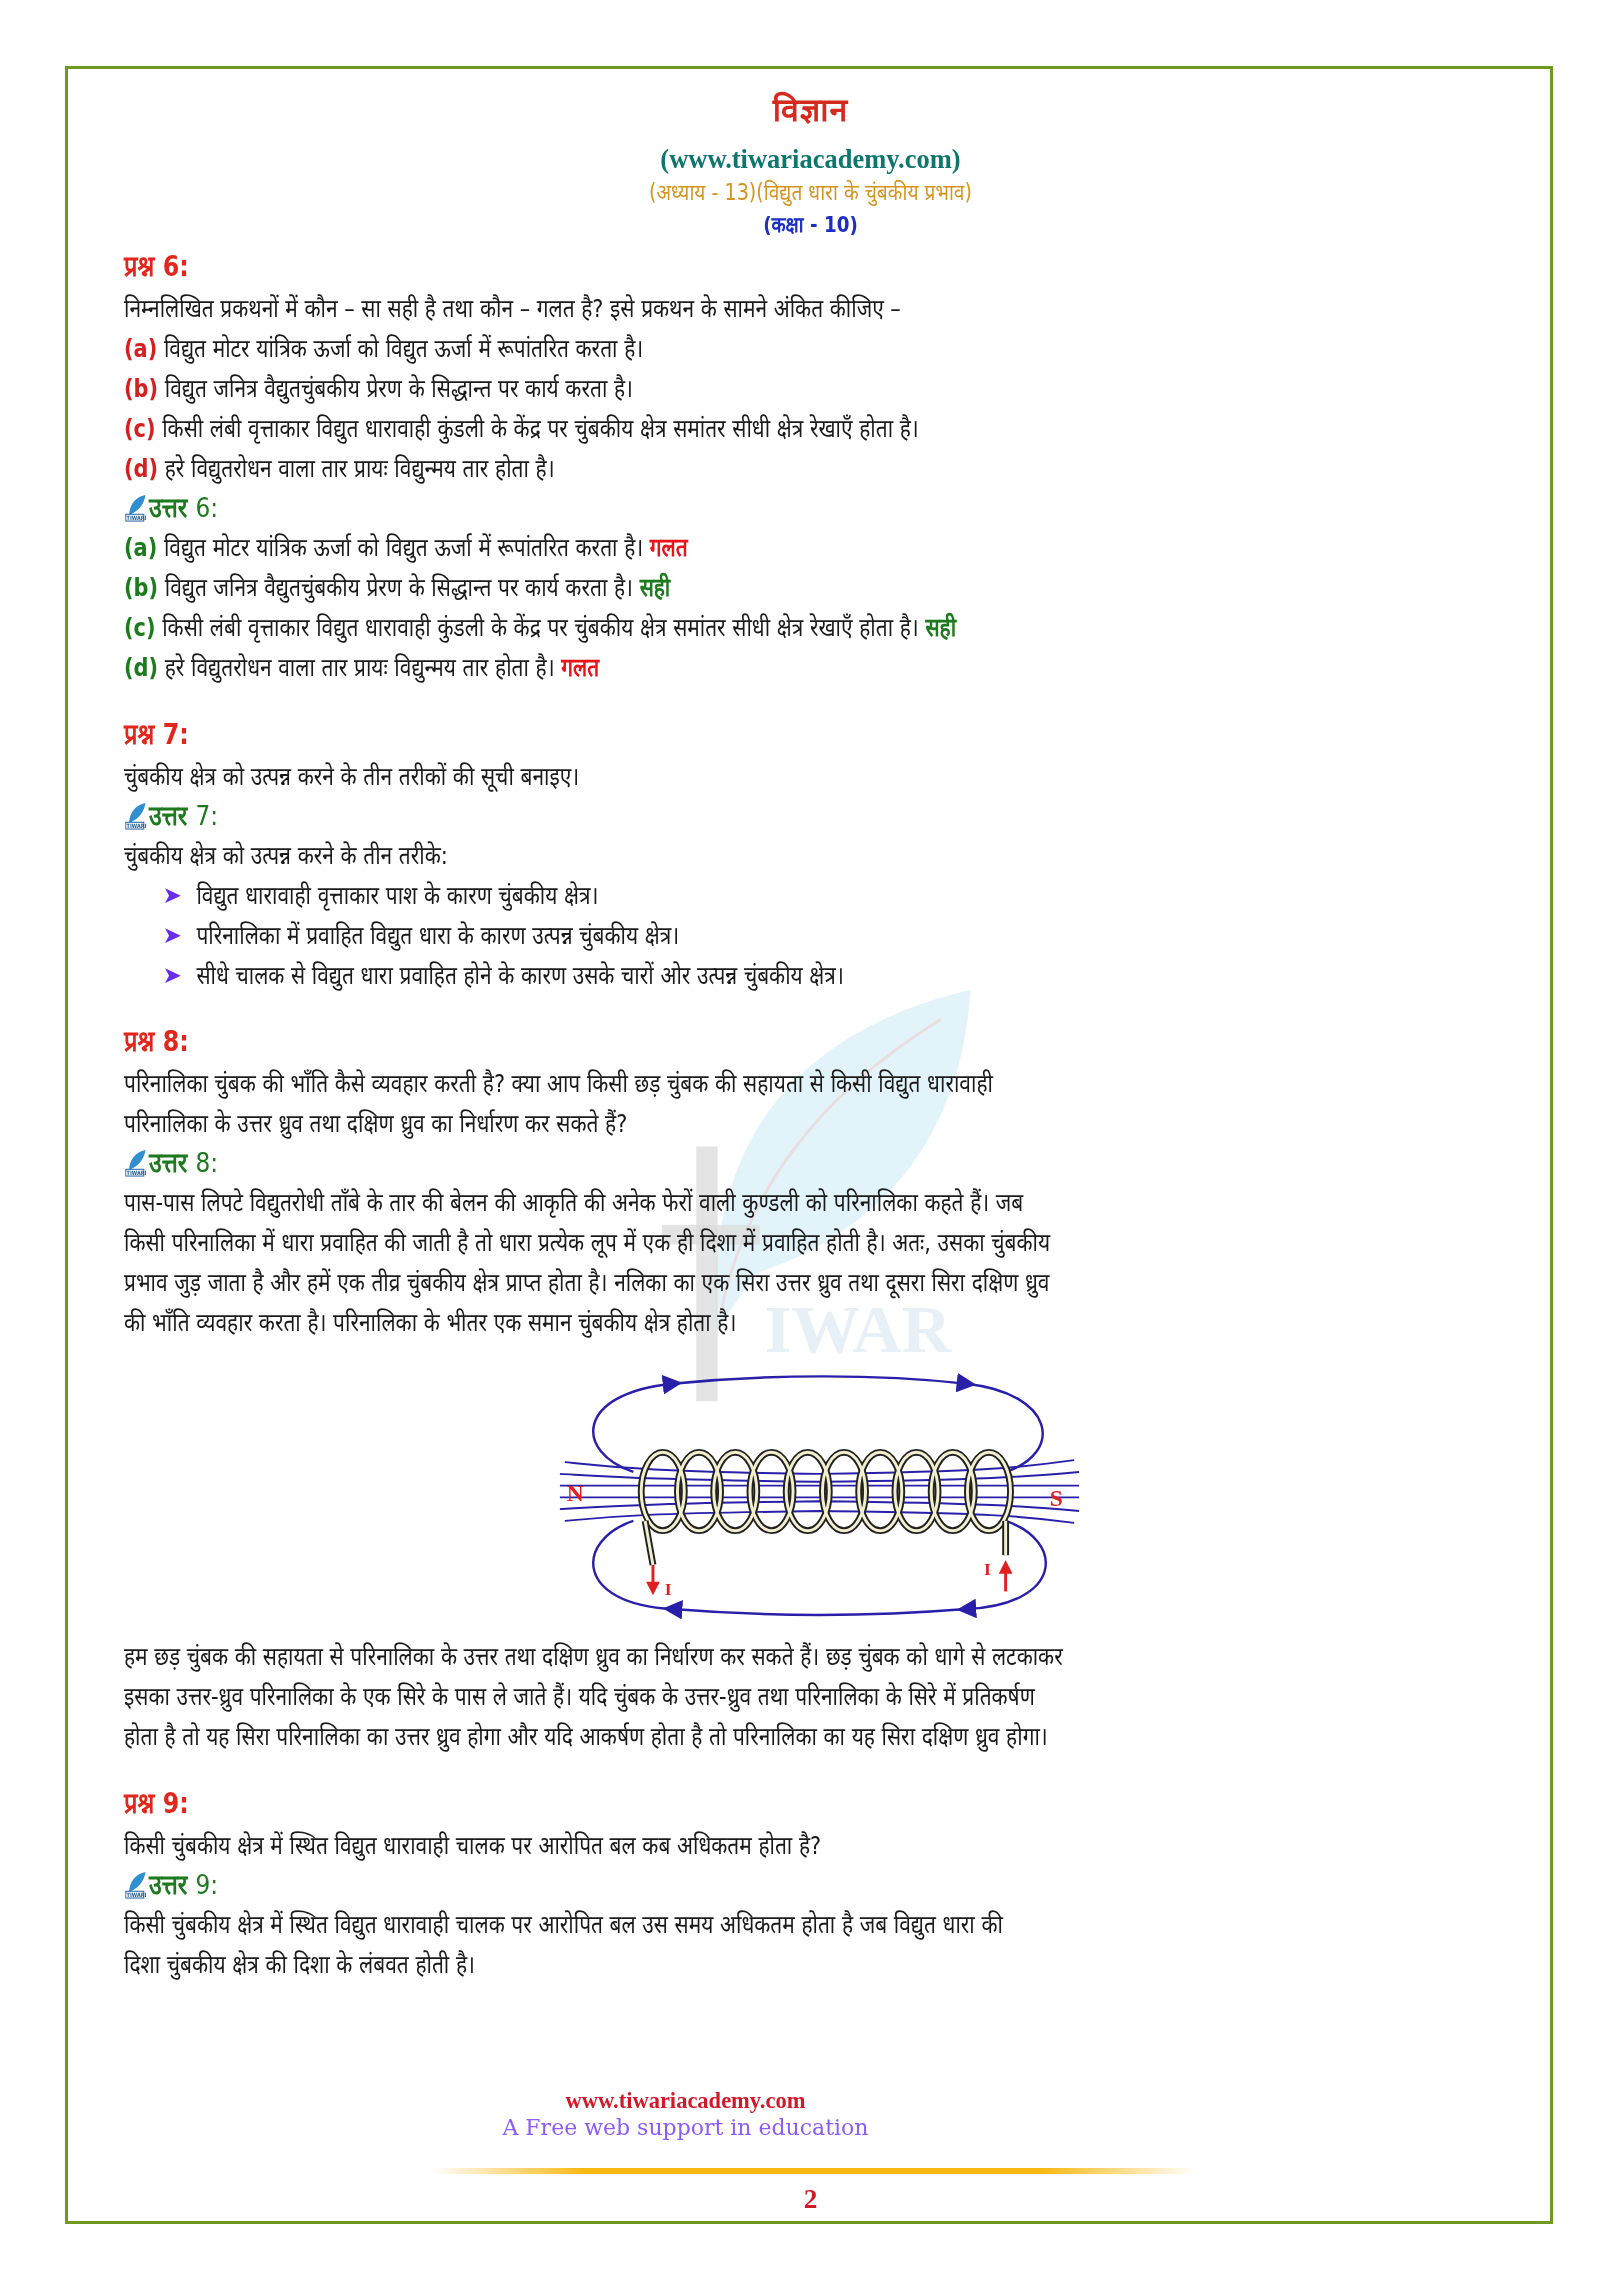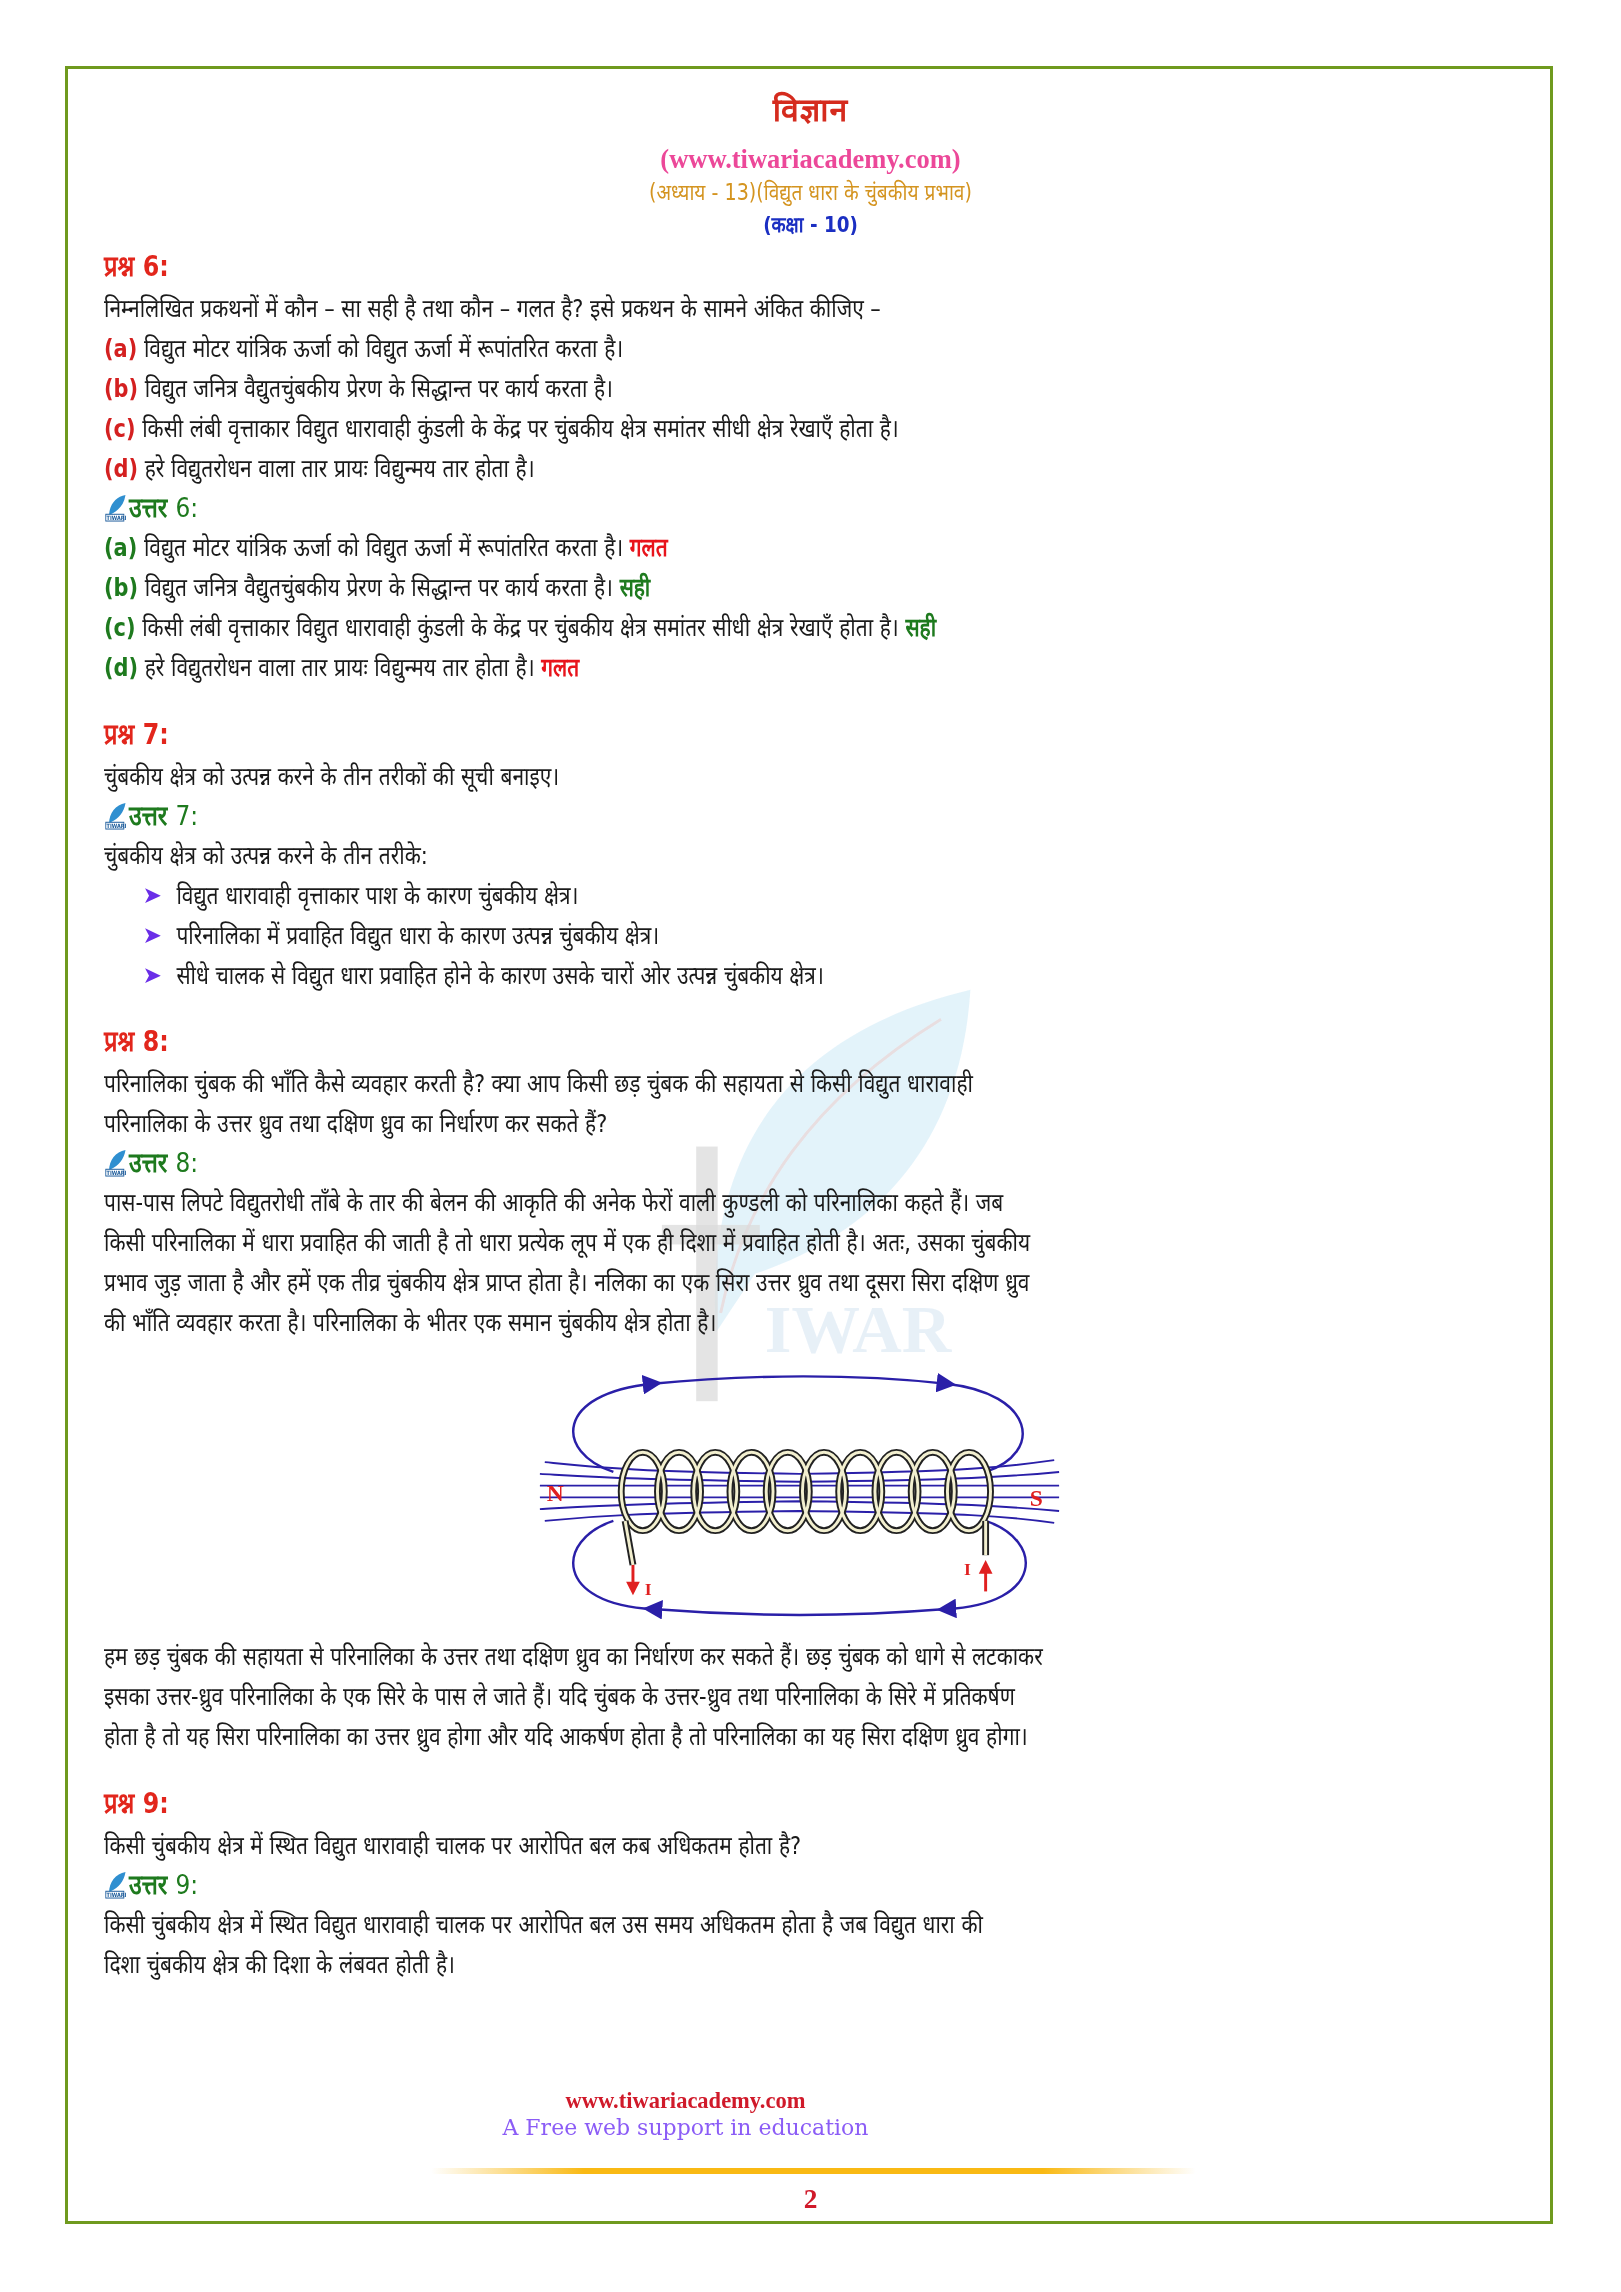--- a/index.html
+++ b/index.html
@@ -11,25 +11,25 @@
     .page-border {
       position: absolute; left: 65px; top: 66px; width: 1488px; height: 2158px;
       border: 3.9px solid #6f9a1e; box-sizing: border-box;
     }
     .watermark {
       position: absolute; left: 647px; top: 980px; width: 353px; height: 431px;
       pointer-events: none; opacity: 0.9;
     }
     .header { position: absolute; left: 0; top: 78px; width: 1621px; text-align: center; }
     .title { font-family: "DejaVu Sans", sans-serif; font-weight: bold; font-size: 32px; color: #d52b1e; line-height: 65px; letter-spacing: 1px; }
-    .website { font-family: "Liberation Serif", serif; font-weight: bold; font-size: 26.5px; color: #ec4899; line-height: 33px; }
+    .website { font-family: "Liberation Serif", serif; font-weight: bold; font-size: 26.5px; color: #0f766e; line-height: 33px; }
     .chapter { font-family: "DejaVu Sans", sans-serif; font-size: 22.5px; color: #d49420; line-height: 33px; transform: scaleX(0.85); }
     .klass { font-family: "DejaVu Sans", sans-serif; font-weight: bold; font-size: 21.6px; color: #1b2fc2; line-height: 31px; transform: scaleX(0.85); }
 
-    .content { position: absolute; left: 104px; top: 245px; width: 1392px; }
+    .content { position: absolute; left: 124px; top: 245px; width: 1392px; }
     .line {
       font-family: "DejaVu Sans", sans-serif; font-size: 25.5px; line-height: 40px;
       white-space: nowrap; transform-origin: left center; transform: scaleX(0.82);
       width: 1697px;
     }
     .q-head { font-family: "DejaVu Sans", sans-serif; font-weight: bold; font-size: 29px; color: #e2261c; line-height: 43px; transform-origin: left center; transform: scaleX(0.82); white-space: nowrap; }
     .a-head { font-family: "DejaVu Sans", sans-serif; font-weight: bold; font-size: 27.4px; color: #1e7a1e; line-height: 39px; display: flex; align-items: center; transform-origin: left center; transform: scaleX(0.85); white-space: nowrap; }
     .a-head .num, .q-head .num { font-weight: normal; }
     .q-head .num { font-weight: bold; }
     .opt-label { font-weight: bold; color: #d42020; }

